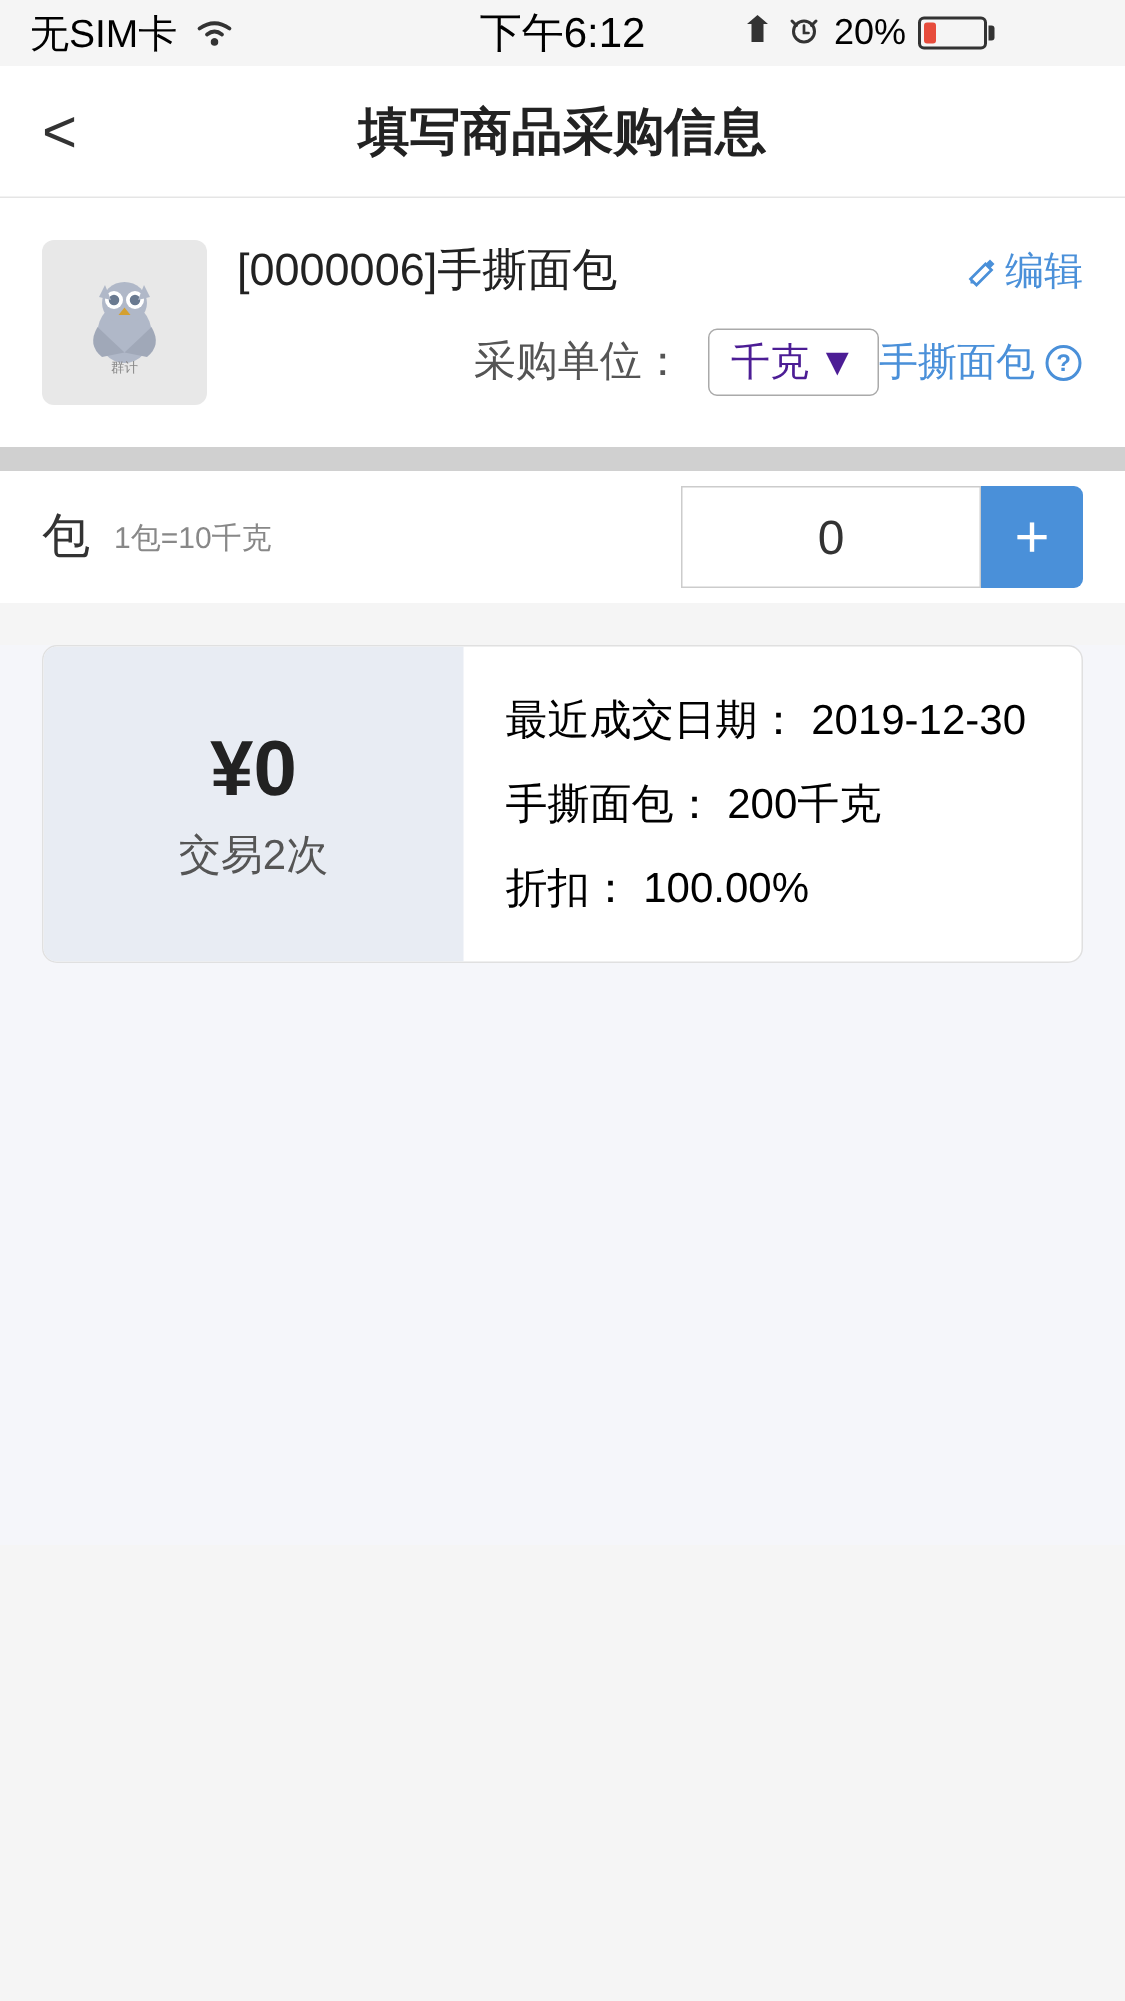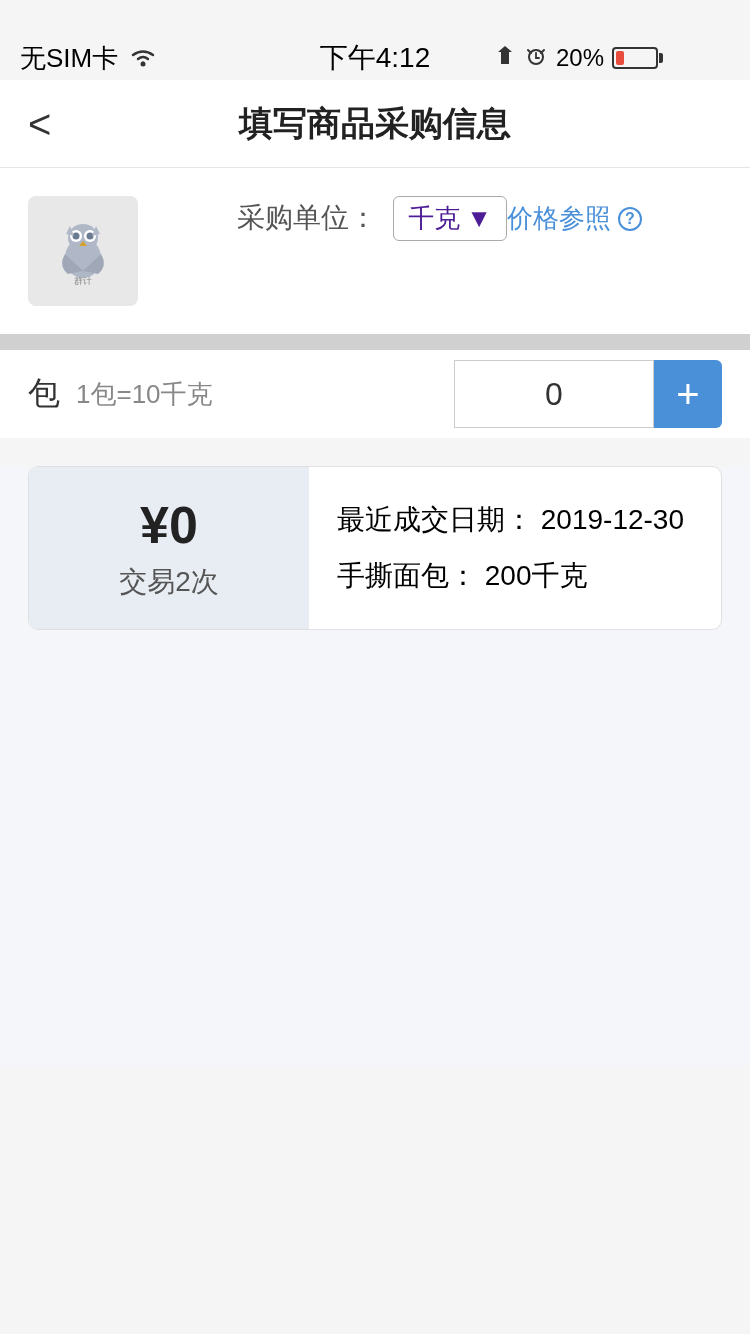--- a/index.html
+++ b/index.html
@@ -16,21 +16,20 @@
     .status-bar {
       width: 678px;
       height: 44px;
       background: #f5f5f5;
       display: flex;
       align-items: center;
       justify-content: space-between;
       padding: 12px 20px;
       font-size: 26px;
       font-weight: 500;
-      margin-top: 36px;
     }
     .status-left {
       display: flex;
       align-items: center;
       gap: 10px;
       font-size: 26px;
     }
     .status-center {
       font-size: 28px;
       font-weight: 500;
@@ -137,21 +136,21 @@
     .edit-link {
       font-size: 26px;
       color: #4a90d9;
       display: flex;
       align-items: center;
       gap: 4px;
     }
     .purchase-unit-row {
       display: flex;
       align-items: center;
-      justify-content: center;
+      justify-content: flex-end;
     }
     .purchase-unit-label {
       font-size: 28px;
       color: #555;
     }
     .unit-select {
       display: inline-flex;
       align-items: center;
       gap: 6px;
       border: 1px solid #aaa;
@@ -189,21 +188,21 @@
       display: flex;
       align-items: center;
       gap: 16px;
     }
     .unit-tag {
       font-size: 32px;
       color: #333;
       font-weight: 500;
     }
     .unit-hint {
-      font-size: 26px;
+      font-size: 20px;
       color: #888;
     }
     .quantity-right {
       display: flex;
       align-items: center;
       gap: 0;
     }
     .quantity-input {
       width: 200px;
       height: 68px;
@@ -338,21 +337,21 @@
     <span>无SIM卡</span>
     <span>
       <svg width="30" height="22" viewBox="0 0 30 22">
         <path d="M15 18 L15 18" stroke="#333" stroke-width="3" stroke-linecap="round"></path>
         <path d="M10 14 Q15 10 20 14" fill="none" stroke="#333" stroke-width="2.5" stroke-linecap="round"></path>
         <path d="M5 10 Q15 3 25 10" fill="none" stroke="#333" stroke-width="2.5" stroke-linecap="round"></path>
         <circle cx="15" cy="19" r="2.5" fill="#333"></circle>
       </svg>
     </span>
   </div>
-  <div class="status-center">下午4:12</div>
+  <div class="status-center">下午6:12</div>
   <div class="status-right">
     <span>
       <svg width="22" height="22" viewBox="0 0 22 22">
         <path d="M11 2 L18 8 L15 8 L15 20 L7 20 L7 8 L4 8 Z" fill="#333"></path>
       </svg>
     </span>
     <span>
       <svg width="24" height="22" viewBox="0 0 24 22">
         <circle cx="12" cy="13" r="7" fill="none" stroke="#333" stroke-width="2"></circle>
         <path d="M12 9 L12 14 L15 14" stroke="#333" stroke-width="1.8" stroke-linecap="round" fill="none"></path>
@@ -393,30 +392,41 @@
           <polygon points="48,10 52,18 44,20" fill="#b0b8c8"></polygon>
 
           <path d="M17 38 Q10 50 20 58 L35 55 Z" fill="#a0a8b8"></path>
           <path d="M53 38 Q60 50 50 58 L35 55 Z" fill="#a0a8b8"></path>
 
           <text x="35" y="68" text-anchor="middle" font-size="9" fill="#888">群计</text>
         </svg>
       </div>
     </div>
     <div class="product-info">
+      <div class="product-header">
+        <span class="product-name">[0000006]手撕面包</span>
+        <span class="edit-link">
+          <svg width="22" height="22" viewBox="0 0 22 22" style="display:inline-block;vertical-align:middle;">
+            <path d="M3 16 L13 6 L17 10 L7 20 Z" fill="none" stroke="#4a90d9" stroke-width="1.8"></path>
+            <path d="M13 6 L16 3 L19 6 L16 9 Z" fill="#4a90d9"></path>
+            <path d="M3 16 L3 19 L6 19 Z" fill="#4a90d9"></path>
+          </svg>
+          <span>编辑</span>
+        </span>
+      </div>
       <div class="purchase-unit-row">
         <div>
           <span class="purchase-unit-label">采购单位：</span>
           <span class="unit-select">
             <span>千克</span>
             <span>▼</span>
           </span>
         </div>
         <span class="price-ref">
-          <span>价格参照</span>
+          <span>手撕面包</span>
           <svg width="26" height="26" viewBox="0 0 26 26">
             <circle cx="13" cy="13" r="11" fill="none" stroke="#4a90d9" stroke-width="2"></circle>
             <text x="13" y="18" text-anchor="middle" font-size="16" fill="#4a90d9" font-weight="bold">?</text>
           </svg>
         </span>
       </div>
     </div>
   </div>
 </div>
 
@@ -445,15 +455,19 @@
     </div>
     <div class="card-right">
       <div class="card-detail-row">
         <span>最近成交日期：</span>
         <span>2019-12-30</span>
       </div>
       <div class="card-detail-row">
         <span>手撕面包：</span>
         <span>200千克</span>
       </div>
+      <div class="card-detail-row">
+        <span>折扣：</span>
+        <span>100.00%</span>
+      </div>
     </div>
   </div>
 </div>
 
 </body></html>

